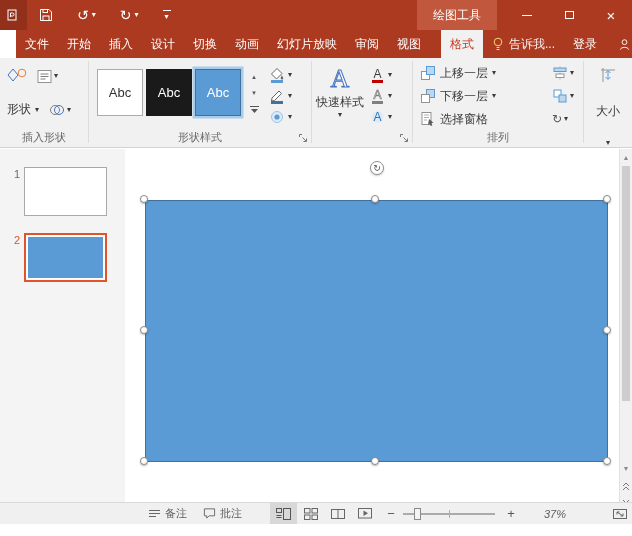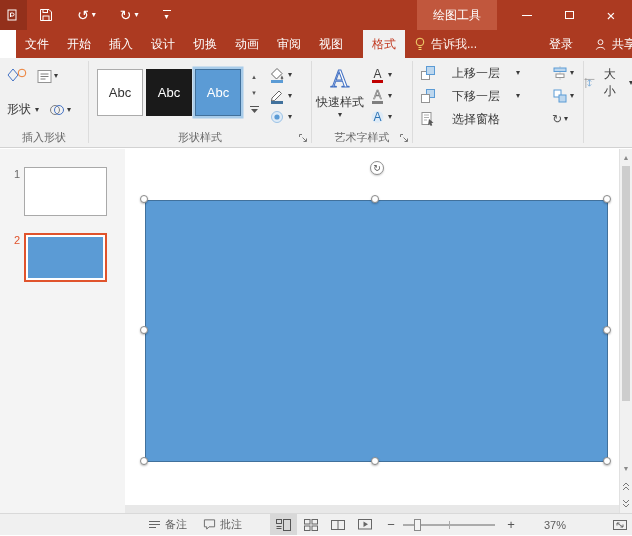--- a/index.html
+++ b/index.html
@@ -58,21 +58,21 @@
   .fxcol{display:flex;flex-direction:column;margin:7px 0 0 8px;gap:2px;}
   .fxrow{display:flex;align-items:center;gap:3px;height:19px;}
 
   .g-wordart{width:100px;display:flex;}
   .qs-btn{width:56px;display:flex;flex-direction:column;align-items:center;margin-top:6px;}
   .qs-btn .lbl{font-size:12px;margin-top:2px;white-space:nowrap;}
   .wa-col{display:flex;flex-direction:column;margin:7px 0 0 2px;gap:2px;}
 
   .g-arrange{width:170px;}
   .ar-rows{position:absolute;left:7px;top:5px;display:flex;flex-direction:column;gap:3px;}
-  .ar-row{display:flex;align-items:center;gap:16px;height:20px;white-space:nowrap;}
+  .ar-row{display:flex;align-items:center;gap:4px;height:20px;white-space:nowrap;}
   .ar-mini{position:absolute;right:9px;top:5px;display:flex;flex-direction:column;gap:3px;}
   .mini-row{display:flex;align-items:center;gap:2px;height:20px;}
   .rot-gl{font-size:12px;color:#555;line-height:1;}
 
   .g-size{width:48px;display:flex;flex-direction:column;align-items:center;padding-top:8px;gap:3px;}
 
   
   .main{position:absolute;top:149px;left:0;width:100%;height:365px;display:flex;}
   .thumbs{width:125px;background:#F4F4F4;flex:none;padding-top:18px;}
   .thumb-item{display:flex;margin-left:5px;margin-bottom:17px;}
@@ -91,31 +91,31 @@
   .h-sw{left:15px;top:308px}.h-s{left:246px;top:308px}.h-se{left:478px;top:308px}
   .rot{position:absolute;left:245px;top:12px;width:14px;height:14px;border-radius:50%;background:#fff;border:1px solid #919191;display:flex;align-items:center;justify-content:center;font-size:9px;color:#555;box-shadow:0 1px 2px rgba(0,0,0,.2);}
 
   .vscroll{width:13px;flex:none;background:#F1F1F1;border-left:1px solid #E1E1E1;position:relative;}
   .sbtn{position:absolute;left:0;width:100%;height:15px;display:flex;align-items:center;justify-content:center;font-size:7px;color:#8a8a8a;}
   .sb-up{top:1px;} .sb-down{bottom:38px;}
   .sb-prev{bottom:20px;} .sb-next{bottom:3px;}
   .sthumb{position:absolute;left:2px;width:8px;top:17px;height:235px;background:#CDCDCD;}
 
   
-  .statusbar{position:absolute;left:0;bottom:1px;width:100%;height:22px;background:#F0F0F0;border-top:1px solid #D9D9D9;display:flex;align-items:center;font-size:11px;color:#5c5c5c;}
+  .statusbar{position:absolute;left:0;bottom:12px;width:100%;height:22px;background:#F0F0F0;border-top:1px solid #D9D9D9;display:flex;align-items:center;font-size:11px;color:#5c5c5c;}
   .sb-item{display:flex;align-items:center;gap:4px;padding:0 8px;height:100%;white-space:nowrap;}
   .sb-notes{margin-left:140px;}
   .views{display:flex;margin-left:20px;height:100%;}
   .vbtn{width:27px;height:100%;display:flex;align-items:center;justify-content:center;}
   .vbtn.active{background:#D8D8D8;}
   .zbtn{width:18px;height:100%;display:flex;align-items:center;justify-content:center;font-size:13px;color:#555;margin-left:4px;}
   .slider{position:relative;width:92px;height:2px;background:#ABABAB;margin:0 3px;}
   .notch{position:absolute;left:46px;top:-3px;width:1px;height:8px;background:#ABABAB;}
   .sl-thumb{position:absolute;left:11px;top:-5px;width:7px;height:12px;background:#F4F4F4;border:1px solid #8A8A8A;}
-  .zoomtext{width:38px;text-align:right;margin-left:8px;}
+  .zoomtext{width:38px;text-align:right;margin-left:8px;font-style:italic;}
   .fitbtn{margin-left:auto;margin-right:5px;display:flex;align-items:center;}
 </style>
 </head>
 <body>
 
 <div class="app">
 
   <div class="titlebar">
     <div class="appicon">
       <svg width="14" height="14" viewBox="0 0 14 14">
@@ -158,20 +158,21 @@
     </div>
   </div>
 
   <div class="tabsrow">
     <div class="tab">文件</div>
     <div class="tab">开始</div>
     <div class="tab">插入</div>
     <div class="tab">设计</div>
     <div class="tab">切换</div>
     <div class="tab">动画</div>
+    <div class="tab">幻灯片放映</div>
     <div class="tab">审阅</div>
     <div class="tab">视图</div>
     <div class="tab active">格式</div>
     <div class="tellme">
       <svg width="12" height="14" viewBox="0 0 12 14">
           <circle cx="6" cy="5" r="3.8" fill="none" stroke="#F5D76E"></circle>
           <path d="M4.5 10.5h3M4.5 12.5h3" stroke="#F5D76E" fill="none"></path>
         </svg>
       <span>告诉我...</span>
     </div>
@@ -301,21 +302,20 @@
           <span class="dd">▾</span>
         </div>
         <div class="fxrow">
           <svg width="15" height="16" viewBox="0 0 15 16">
               <circle cx="7.5" cy="8" r="6" fill="#DEEBF7"></circle>
               <text x="7.5" y="12" text-anchor="middle" font-size="12" fill="#2E75B6" font-family="Liberation Sans, sans-serif">A</text>
             </svg>
           <span class="dd">▾</span>
         </div>
       </div>
-      <div class="grp-label">艺术字样式</div>
       <div class="launcher">
         <svg width="10" height="10" viewBox="0 0 10 10">
             <path d="M1.5 4V1.5H4" fill="none" stroke="#777"></path>
             <path d="M4.5 4.5 8 8" stroke="#777"></path>
             <path d="M8.5 5.5v3h-3" fill="none" stroke="#777"></path>
           </svg>
       </div>
     </div>
 
     <div class="vsep"></div>
@@ -361,26 +361,27 @@
               <rect x="2" y="2" width="7" height="7" fill="#fff" stroke="#5B9BD5"></rect>
               <rect x="7" y="7" width="7" height="7" fill="#BDD7EE" stroke="#5B9BD5"></rect>
             </svg>
           <span class="dd">▾</span>
         </div>
         <div class="mini-row">
           <span class="rot-gl">↻</span>
           <span class="dd">▾</span>
         </div>
       </div>
+      <div class="grp-label">排列</div>
     </div>
 
     <div class="vsep"></div>
 
     <div class="grp g-size">
-      <div style="display:flex;flex-direction:row;align-items:center;gap:8px;">
+      <div style="display:flex;flex-direction:column;align-items:center;gap:19px;">
         <svg width="18" height="18" viewBox="0 0 18 18">
             <path d="M4 2v14M2 4h14" stroke="#939393"></path>
             <path d="M9 5v8M6.5 7 9 4.5 11.5 7M6.5 11 9 13.5 11.5 11" stroke="#5B9BD5" fill="none"></path>
           </svg>
         <span>大小</span>
         <span class="dd">▾</span>
       </div>
     </div>
   </div>
 

